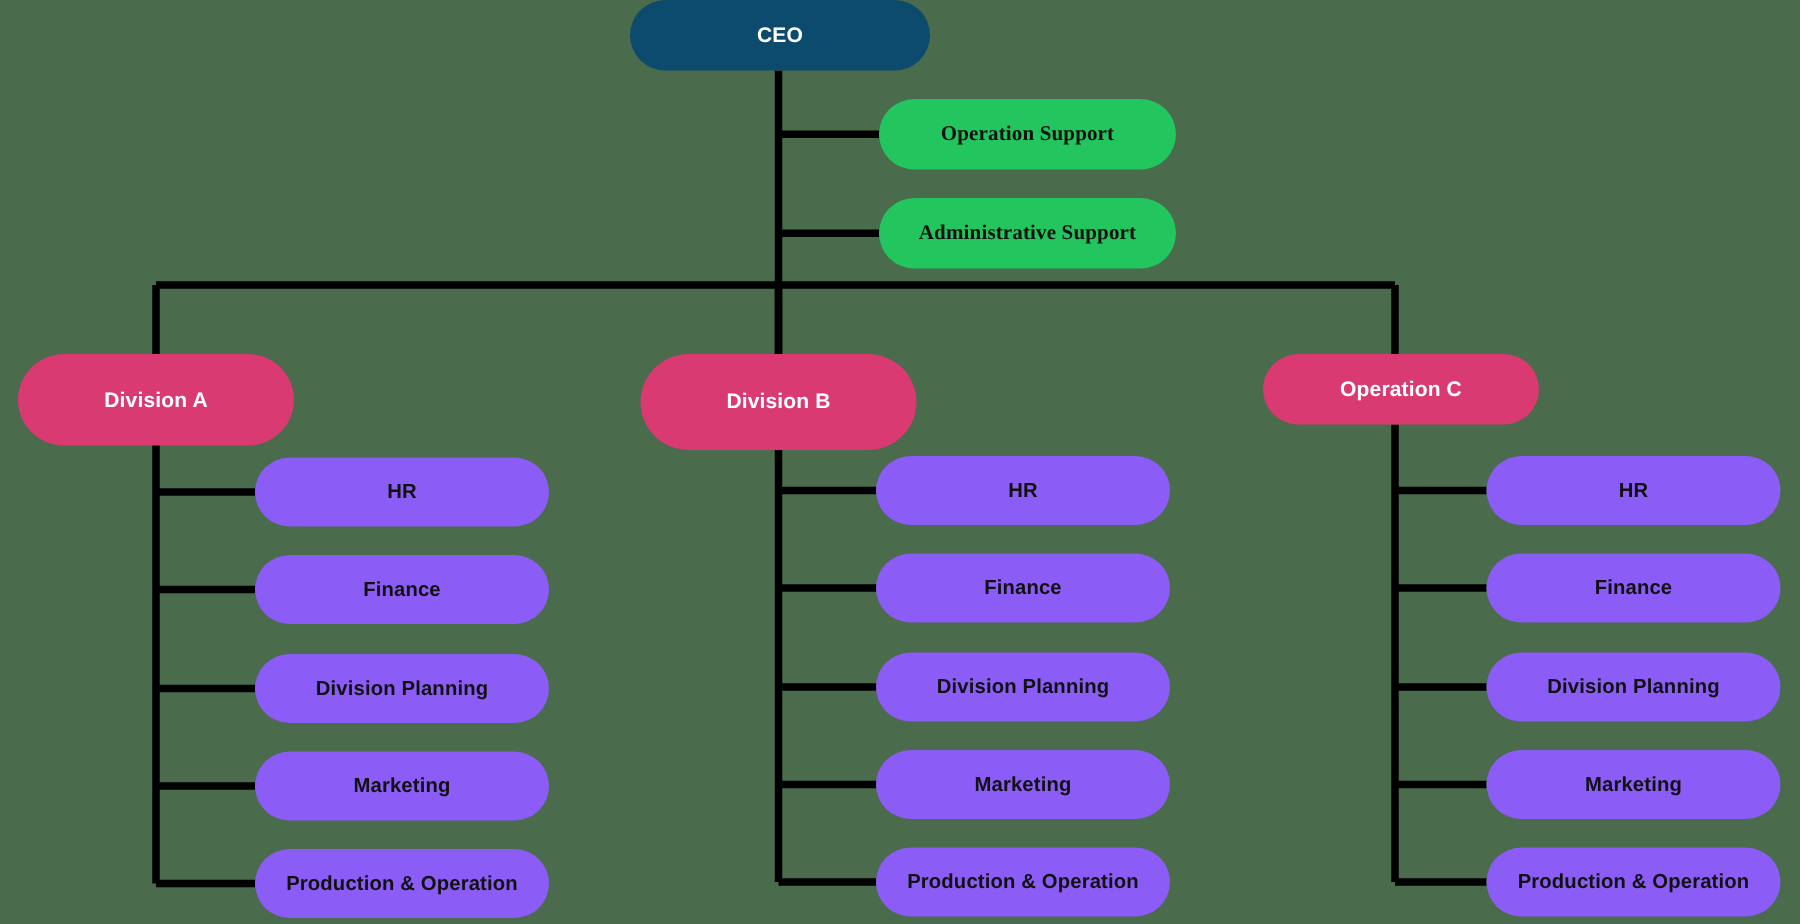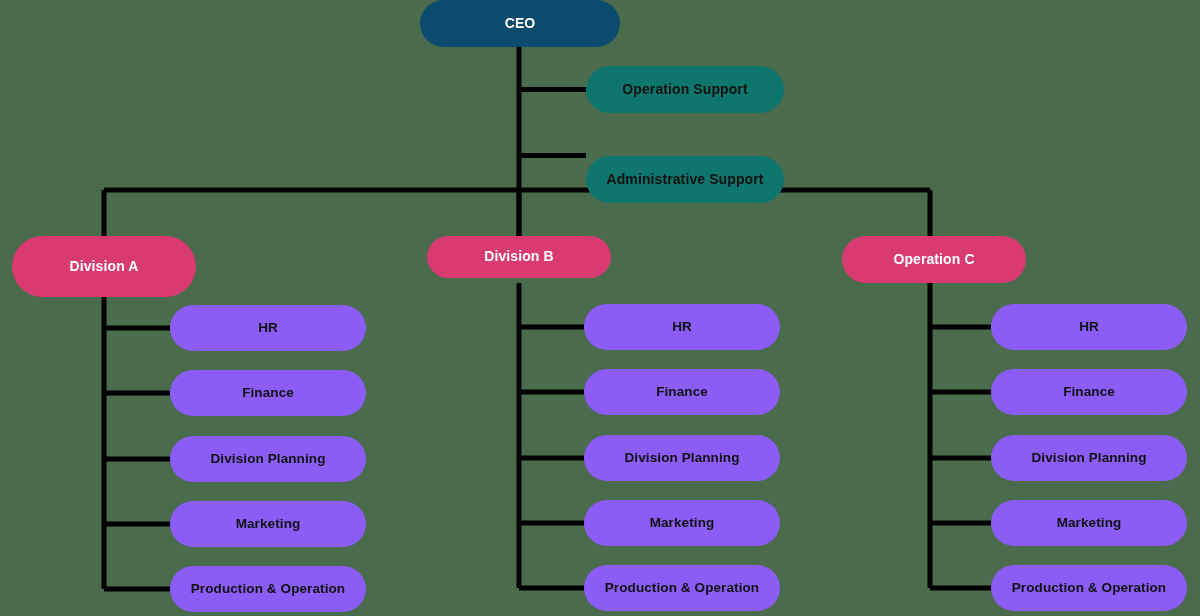--- a/index.html
+++ b/index.html
@@ -35,23 +35,24 @@
     letter-spacing: 0.1px;
     line-height: 1.1;
     z-index: 2;
   }
   .node-ceo {
     background: #0c4a6e;
     color: #ffffff;
     font-size: 14px;
   }
   .node-support {
-    background: #0f766e;
+    background: #22c55e;
     color: #111111;
     font-size: 14px;
+    font-family: Liberation Serif, serif;
   }
   .node-division {
     background: #d93a71;
     color: #ffffff;
     font-size: 14px;
   }
   .node-leaf {
     background: #8b5cf6;
     color: #111111;
     font-size: 13.5px;
@@ -87,42 +88,42 @@
       <line x1="930" y1="392" x2="991" y2="392" stroke="#000000" stroke-width="5"></line>
       <line x1="930" y1="458" x2="991" y2="458" stroke="#000000" stroke-width="5"></line>
       <line x1="930" y1="523" x2="991" y2="523" stroke="#000000" stroke-width="5"></line>
       <line x1="930" y1="588" x2="991" y2="588" stroke="#000000" stroke-width="5"></line>
     </svg>
 
   <div id="node-layer">
       <div class="node node-support" style="left: 586px; top: 66px; width: 198px; height: 47px;">
         <span>Operation Support</span>
       </div>
-      <div class="node node-support" style="left: 586px; top: 132px; width: 198px; height: 47px; margin-top: 24px;">
+      <div class="node node-support" style="left: 586px; top: 132px; width: 198px; height: 47px;">
         <span>Administrative Support</span>
       </div>
       <div class="node node-division" style="left: 12px; top: 236px; width: 184px; height: 61px;">
         <span>Division A</span>
       </div>
       <div class="node node-leaf" style="left: 170px; top: 305px; width: 196px; height: 46px;">
         <span>HR</span>
       </div>
       <div class="node node-leaf" style="left: 170px; top: 370px; width: 196px; height: 46px;">
         <span>Finance</span>
       </div>
       <div class="node node-leaf" style="left: 170px; top: 436px; width: 196px; height: 46px;">
         <span>Division Planning</span>
       </div>
       <div class="node node-leaf" style="left: 170px; top: 501px; width: 196px; height: 46px;">
         <span>Marketing</span>
       </div>
       <div class="node node-leaf" style="left: 170px; top: 566px; width: 196px; height: 46px;">
         <span>Production &amp; Operation</span>
       </div>
-      <div class="node node-division" style="left: 427px; top: 236px; width: 184px; height: 42px;">
+      <div class="node node-division" style="left: 427px; top: 236px; width: 184px; height: 64px;">
         <span>Division B</span>
       </div>
       <div class="node node-leaf" style="left: 584px; top: 304px; width: 196px; height: 46px;">
         <span>HR</span>
       </div>
       <div class="node node-leaf" style="left: 584px; top: 369px; width: 196px; height: 46px;">
         <span>Finance</span>
       </div>
       <div class="node node-leaf" style="left: 584px; top: 435px; width: 196px; height: 46px;">
         <span>Division Planning</span>

